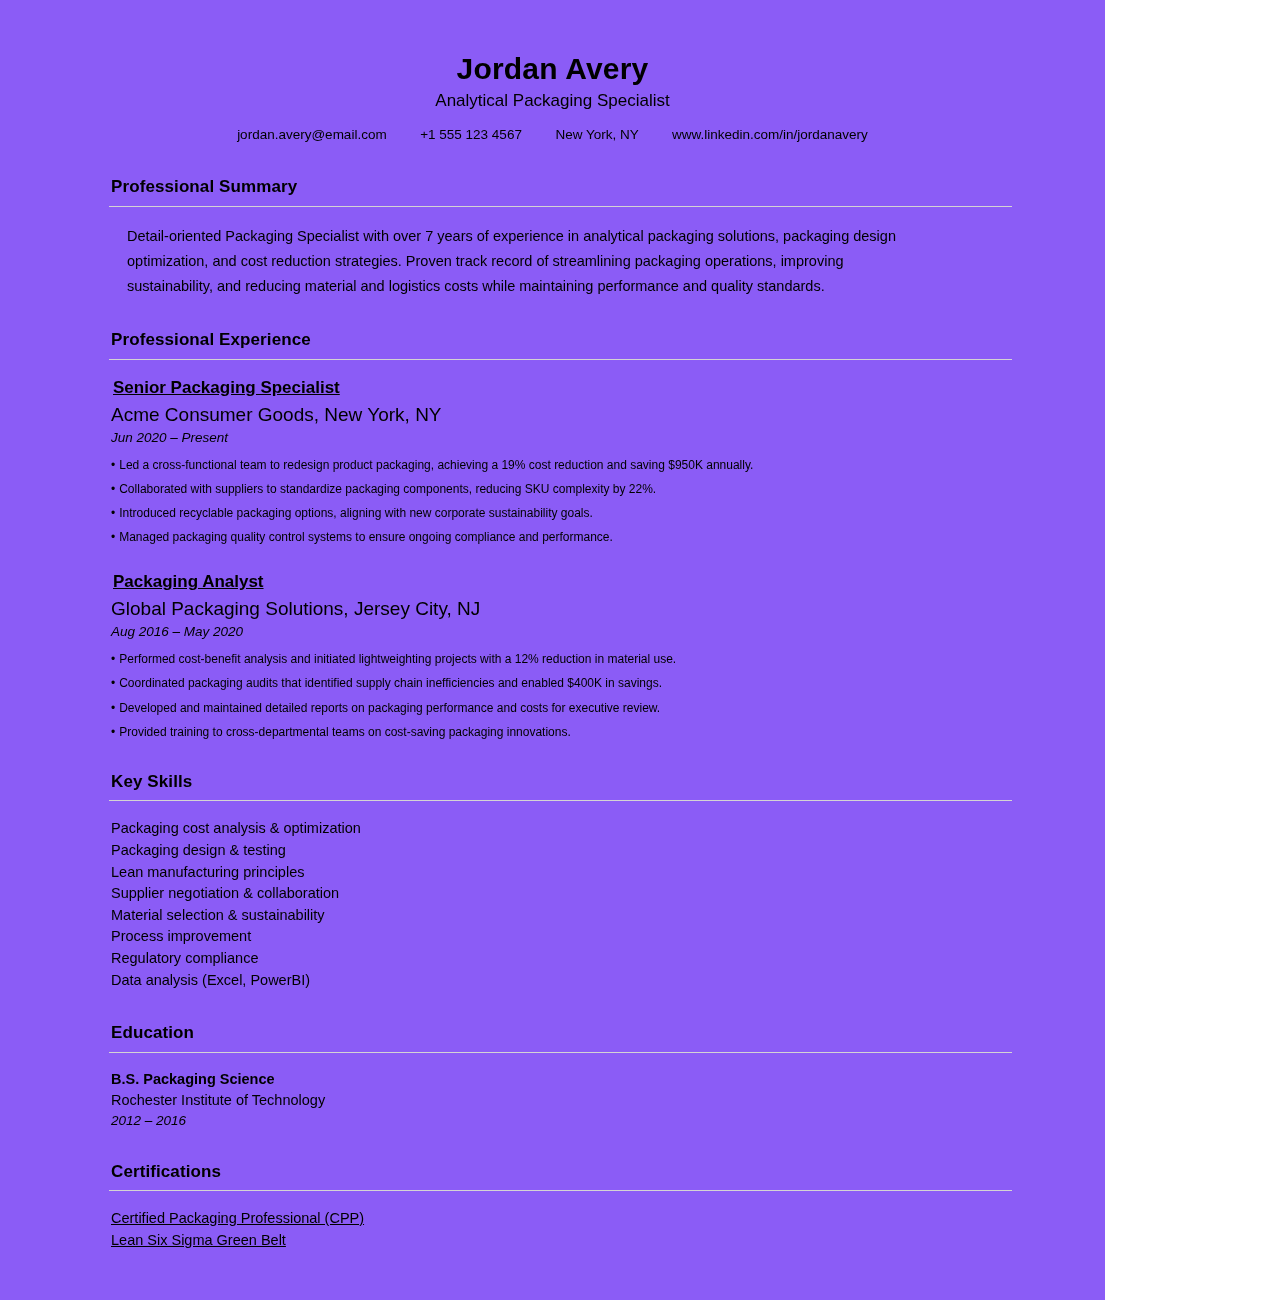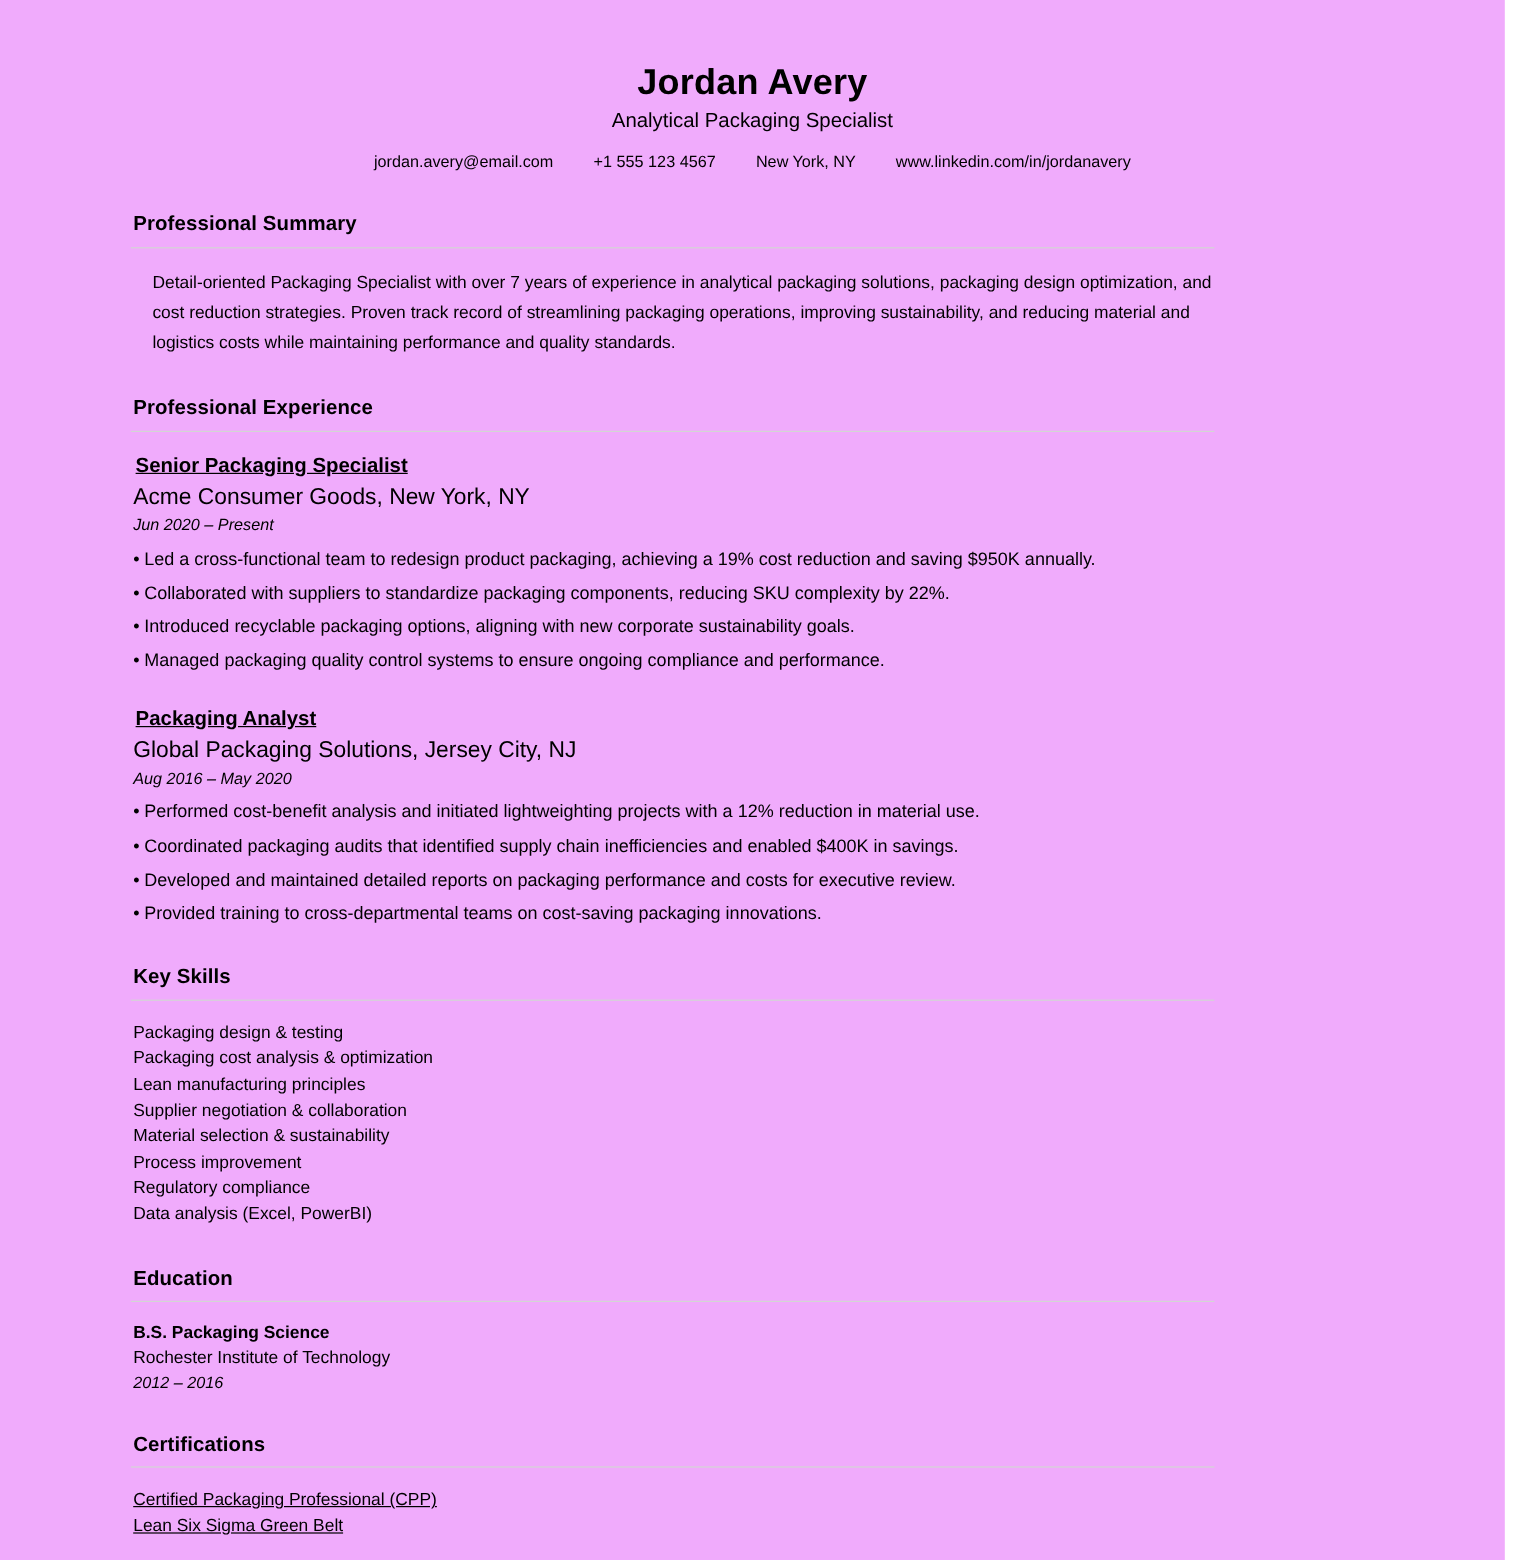--- a/index.html
+++ b/index.html
@@ -9,23 +9,23 @@
     background: #ffffff;
   }
   body {
     width: 1278px;
     height: 1300px;
     font-family: "Liberation Sans", sans-serif;
     color: #000000;
     -webkit-font-smoothing: antialiased;
   }
   .page {
-    width: 1254px;
+    width: 1105px;
     min-height: 1300px;
-    background: #f0abfc;
+    background: #8b5cf6;
     box-sizing: border-box;
     padding: 0;
   }
 
   
   .header {
     text-align: center;
     padding-top: 52px;
   }
   .name {
@@ -112,21 +112,21 @@
     font-style: italic;
     line-height: 1.32;
     margin: 2px 0 0 0;
   }
   .bullets {
     margin: 10px 0 0 0;
     padding: 0;
     list-style: none;
   }
   .bullets li {
-    font-size: 15px;
+    font-size: 12px;
     line-height: 1.35;
     margin: 0 0 8px 0;
   }
   .bullets li:last-child {
     margin-bottom: 0;
   }
   .bullets li .b {
     margin-right: 4px;
   }
 
@@ -233,22 +233,22 @@
         </div>
 
       </div>
     </div>
 
     <div class="section">
       <h2 class="section-title">Key Skills</h2>
       <hr class="rule">
       <div class="section-body">
         <ul class="skills">
+          <li>Packaging cost analysis &amp; optimization</li>
           <li>Packaging design &amp; testing</li>
-          <li>Packaging cost analysis &amp; optimization</li>
           <li>Lean manufacturing principles</li>
           <li>Supplier negotiation &amp; collaboration</li>
           <li>Material selection &amp; sustainability</li>
           <li>Process improvement</li>
           <li>Regulatory compliance</li>
           <li>Data analysis (Excel, PowerBI)</li>
         </ul>
       </div>
     </div>
 

